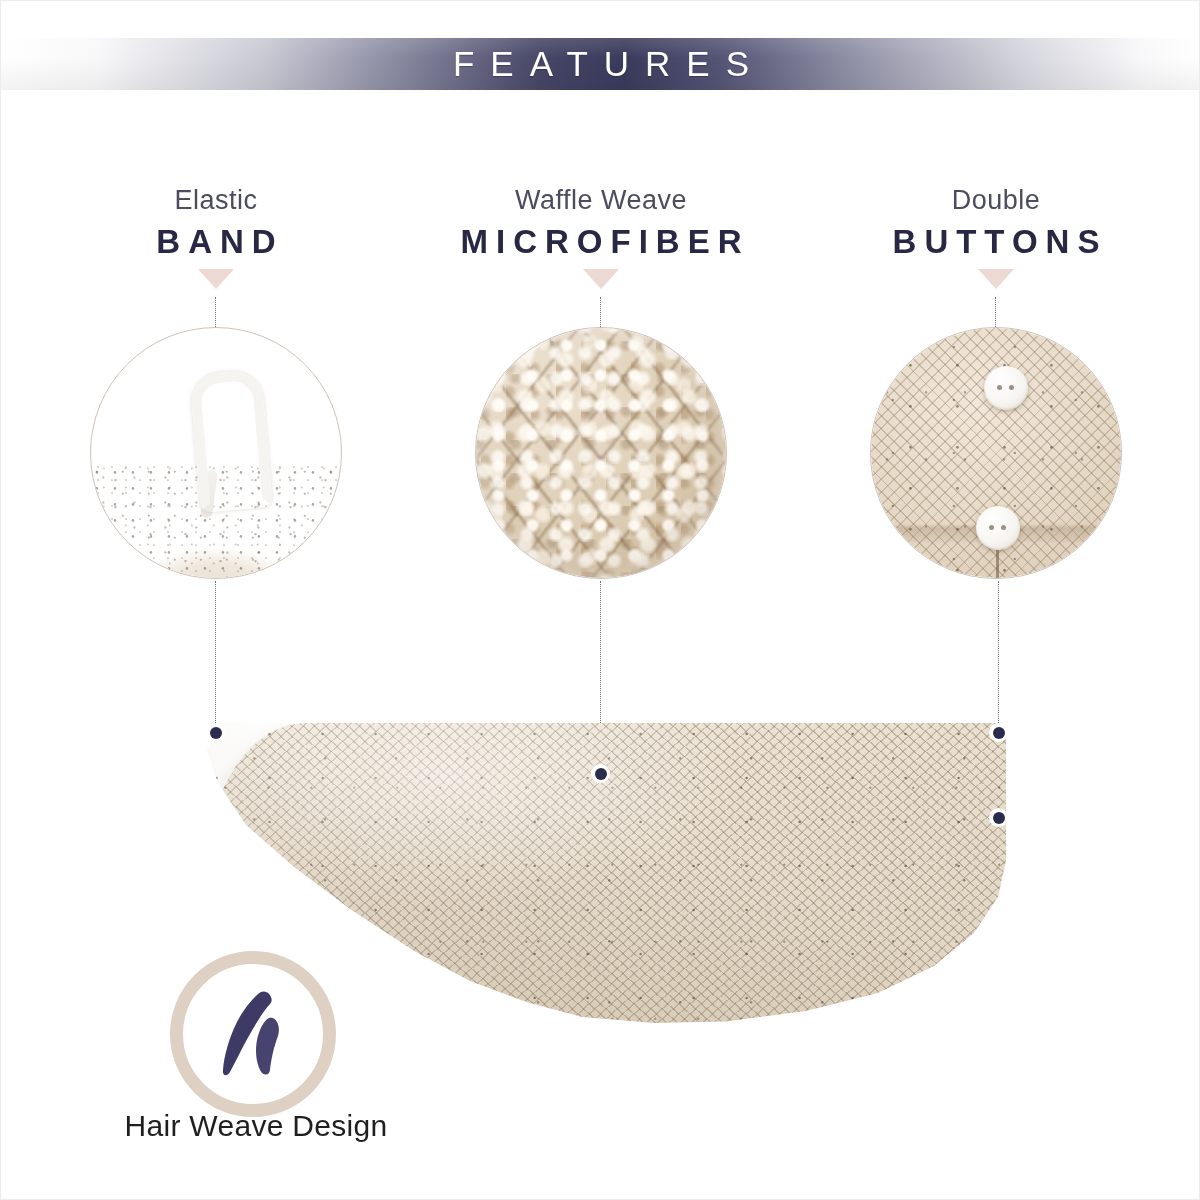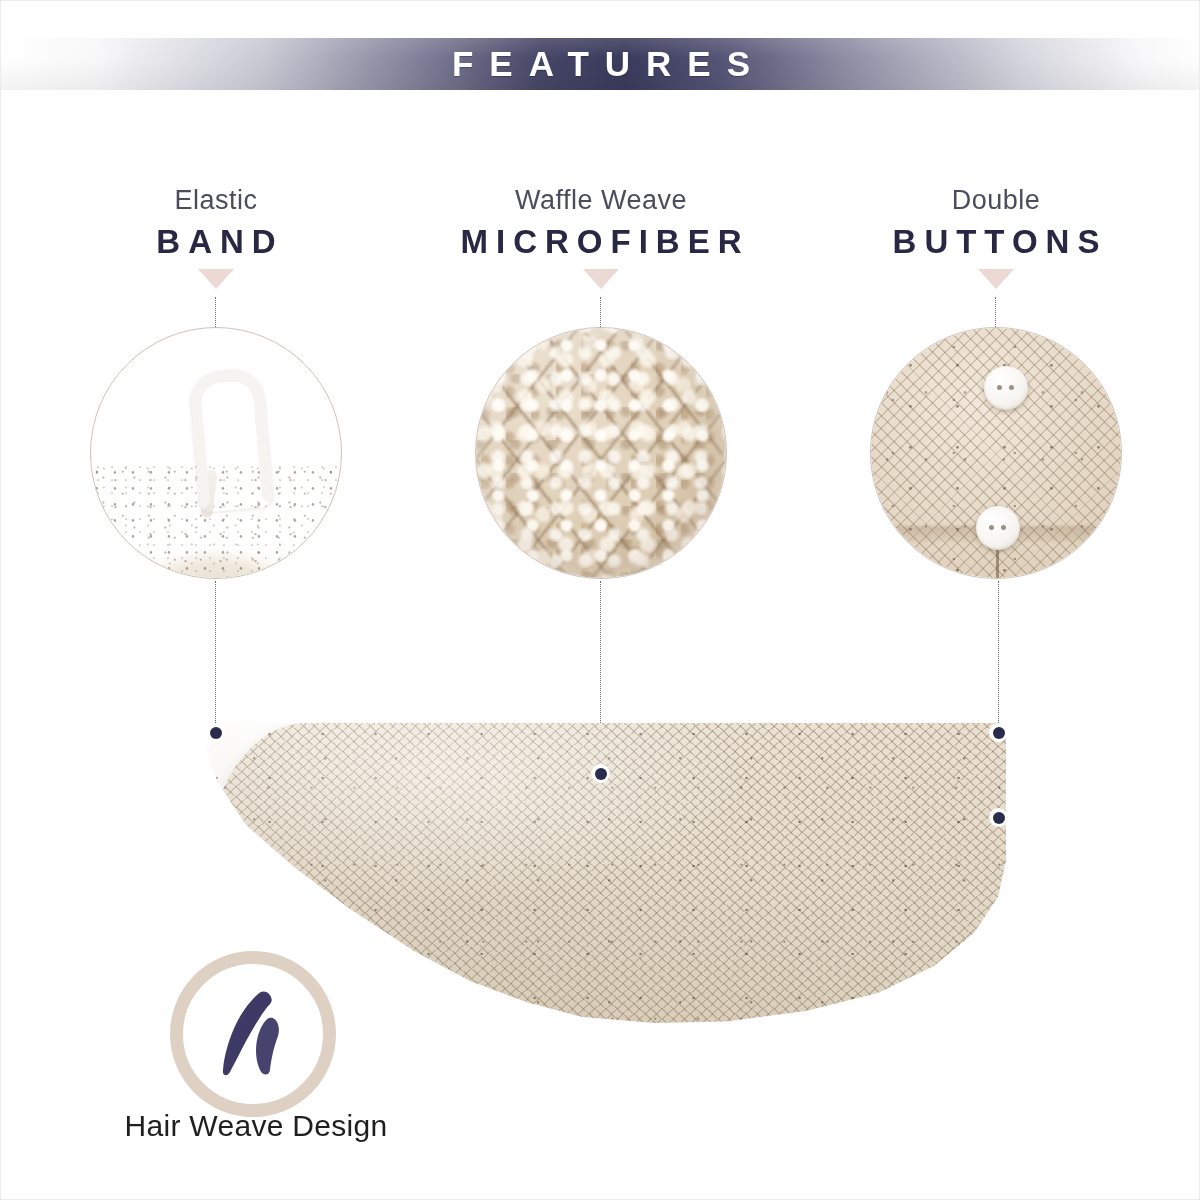--- a/index.html
+++ b/index.html
@@ -39,21 +39,21 @@
     content:"";position:absolute;left:0;top:0;width:100%;height:100%;
     background:linear-gradient(to bottom,
       rgba(255,255,255,0.13) 0%,
       rgba(255,255,255,0) 38%,
       rgba(0,0,0,0.05) 100%);
   }
   .header-title{
     position:absolute;left:0;top:37px;width:1200px;height:60px;
     line-height:52px;text-align:center;
     color:#ffffff;
-    font-size:35px;font-weight:bold;letter-spacing:16px;
+    font-size:35px;font-weight:normal;letter-spacing:16px;
     text-indent:16px;
     z-index:3;
     text-shadow:0 1px 1px rgba(20,20,45,0.35);
   }
 
   
   .label-group{position:absolute;text-align:center;width:420px;}
   .label-sub{
     font-size:27px;color:#4c4c5e;font-weight:normal;
     letter-spacing:0.5px;line-height:34px;

